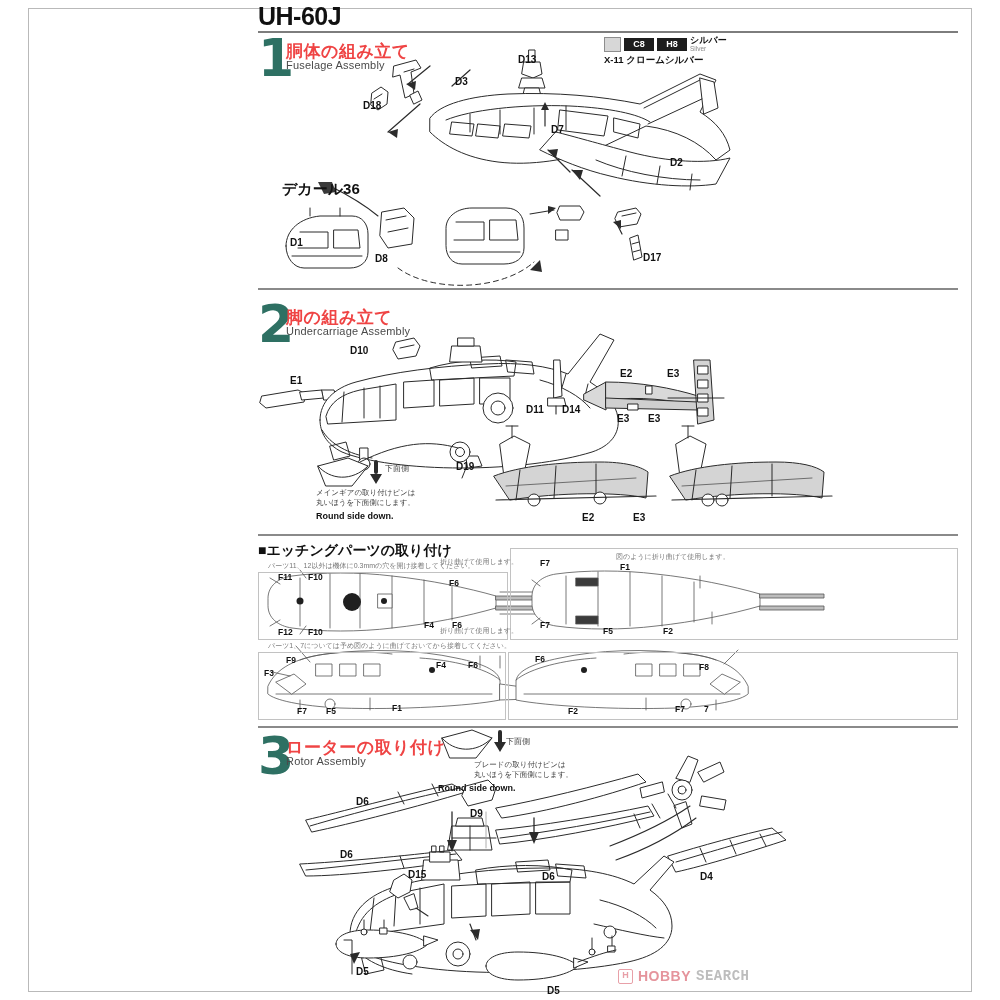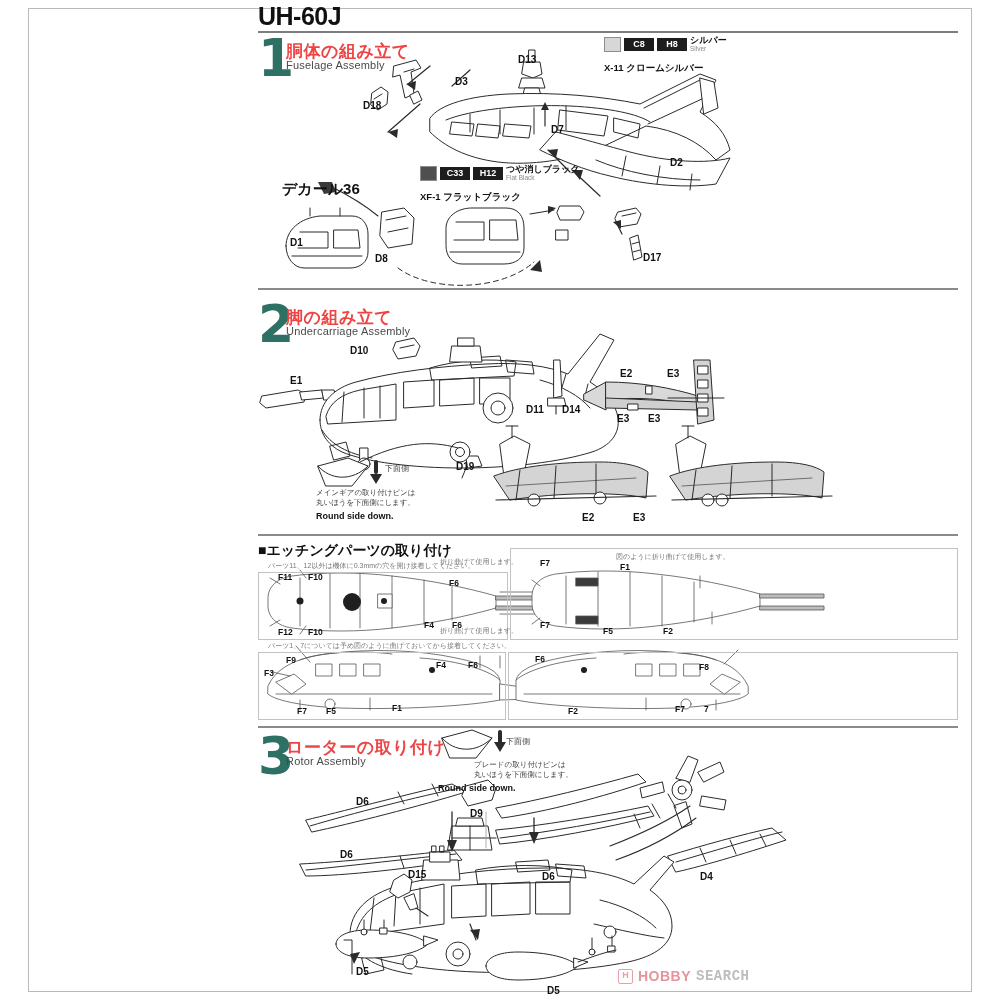--- a/index.html
+++ b/index.html
@@ -32,21 +32,21 @@
   
   .callout{position:absolute;}
   .chips{display:flex;align-items:center;gap:3px;}
   .swatch{width:15px;height:13px;border:1px solid #8d8d8d;}
   .code{min-width:24px;height:13px;background:#1d1d1d;color:#fff;font-size:9px;
         font-weight:bold;text-align:center;line-height:13px;padding:0 3px;}
   .dash{width:22px;height:13px;border:1px solid #8d8d8d;background:#fff;
         font-size:9px;text-align:center;line-height:11px;color:#333;}
   .cname-jp{font-size:9px;font-weight:bold;color:#111;line-height:10px;}
   .cname-en{font-size:6.5px;color:#8a8a8a;line-height:8px;}
-  .cline2{font-size:9.5px;font-weight:bold;color:#111;margin-top:9px;}
+  .cline2{font-size:9.5px;font-weight:bold;color:#111;margin-top:1px;}
 
   .decal{position:absolute;font-size:15px;font-weight:bold;color:#111;}
 
   
   .plabel{position:absolute;font-size:10px;font-weight:bold;color:#111;}
   .plabel.sm{font-size:8.5px;}
 
   
   .note-jp{position:absolute;font-size:7.5px;color:#3a3a3a;line-height:10px;}
   .note-en{position:absolute;font-size:9px;font-weight:bold;color:#111;}
@@ -452,32 +452,20 @@
       <div class="code">H8</div>
       <div>
         <div class="cname-jp">シルバー</div>
         <div class="cname-en">Silver</div>
       </div>
     </div>
     <div class="cline2">X-11 クロームシルバー</div>
   </div>
 
 
-  <div class="callout" style="left:420px;top:164px;">
-    <div class="chips">
-      <div class="swatch" style="background:#4f4f4f"></div>
-      <div class="code">C33</div>
-      <div class="code">H12</div>
-      <div>
-        <div class="cname-jp">つや消しブラック</div>
-        <div class="cname-en">Flat Black</div>
-      </div>
-    </div>
-    <div class="cline2">XF-1 フラットブラック</div>
-  </div>
 
   <div class="decal" style="left:282px;top:180px;">デカール36</div>
 
   <div class="plabel" style="left:363px;top:100px;">D18</div>
   <div class="plabel" style="left:455px;top:76px;">D3</div>
   <div class="plabel" style="left:518px;top:54px;">D13</div>
   <div class="plabel" style="left:551px;top:124px;">D7</div>
   <div class="plabel" style="left:670px;top:157px;">D2</div>
   <div class="plabel" style="left:290px;top:237px;">D1</div>
   <div class="plabel" style="left:375px;top:253px;">D8</div>

